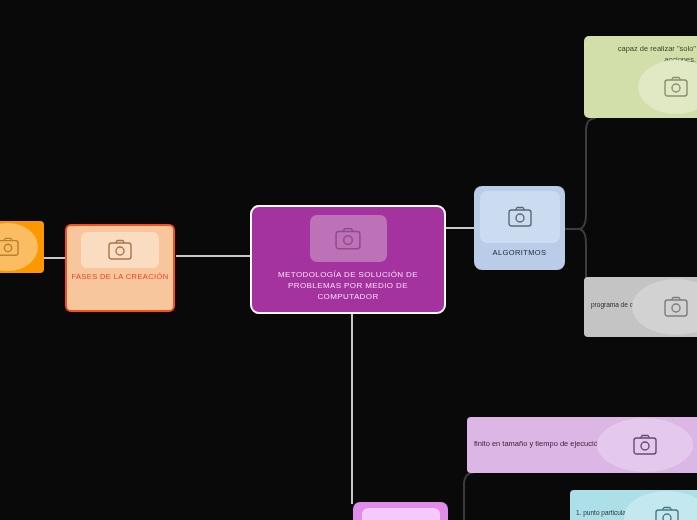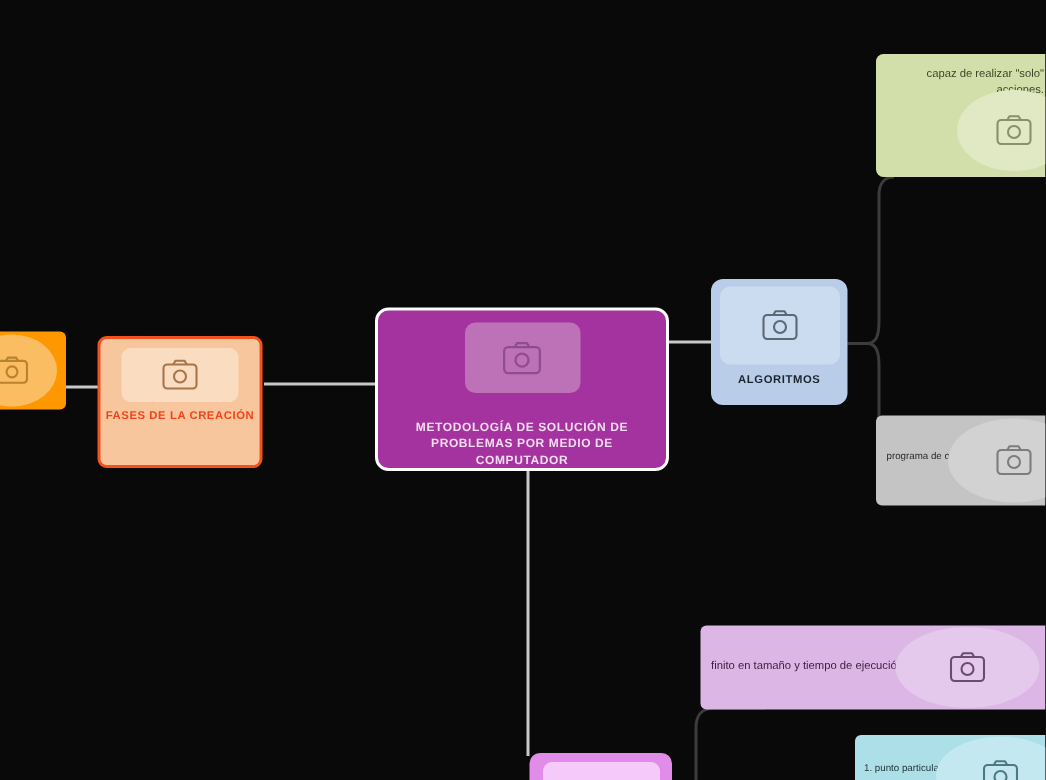--- a/index.html
+++ b/index.html
@@ -39,21 +39,21 @@
   }
   .node-inner {
     box-sizing: border-box;
     border-radius: 7px;
     display: flex;
     align-items: center;
     justify-content: center;
   }
   .node-label {
     text-align: center;
-    font-weight: bold;
+    font-weight: normal;
     letter-spacing: .4px;
   }
 
   
   .cam { display: block; }
 
   
   #node-fases {
     left: 65px; top: 224px; width: 110px; height: 88px;
     background: #f8c69d;
@@ -81,21 +81,21 @@
     border-radius: 9px;
     justify-content: flex-start;
     padding-top: 8px;
   }
   #node-metodologia .node-inner {
     width: 77px; height: 47px;
     background: #bd72b8;
     border-radius: 7px;
   }
   #node-metodologia .node-label {
-    margin-top: 17px;
+    margin-top: 7px;
     font-size: 8px;
     line-height: 11px;
     color: #f3ddf1;
     width: 176px;
   }
 
   
   #node-algoritmos {
     left: 474px; top: 186px; width: 91px; height: 84px;
     background: #b9cde8;

